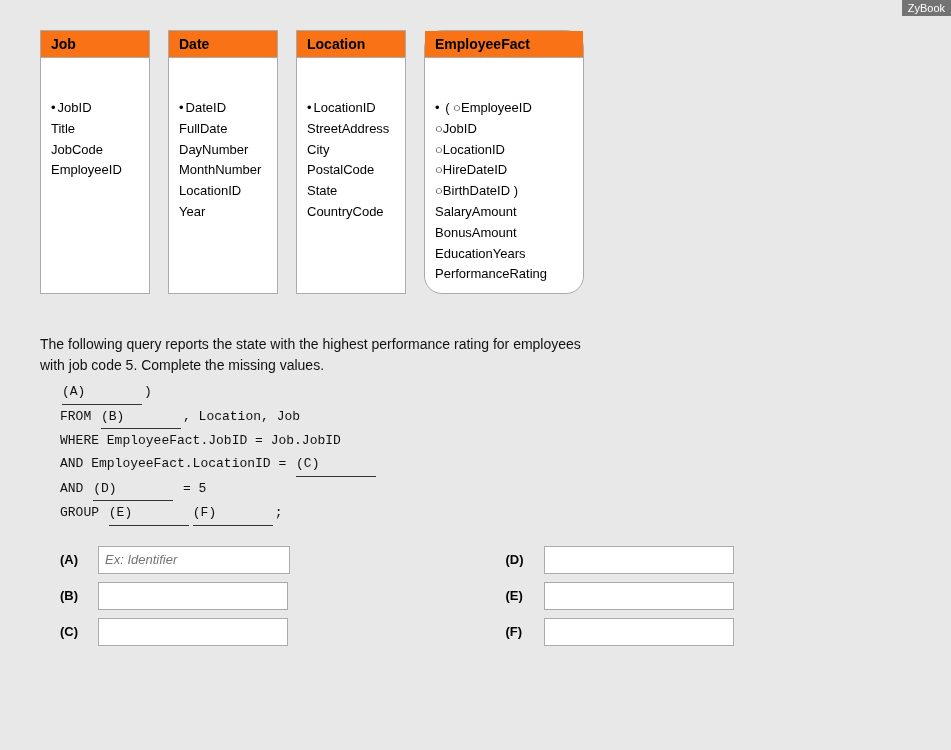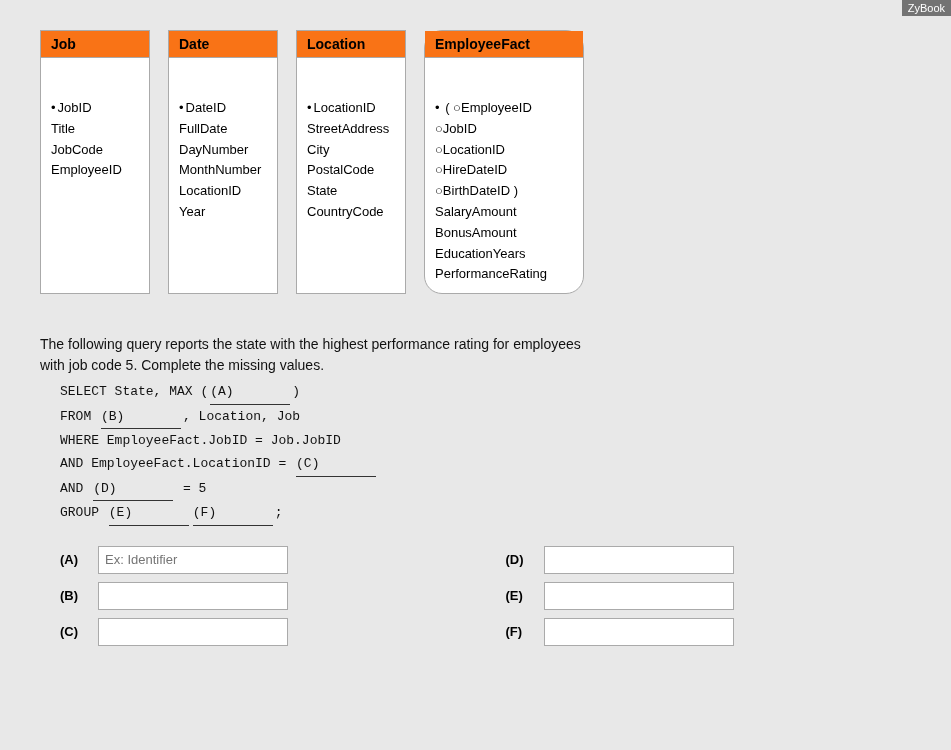--- a/index.html
+++ b/index.html
@@ -130,20 +130,21 @@
       border: 1px solid #aaa;
       background: white;
       padding: 3px 6px;
       font-size: 13px;
       min-width: 180px;
       height: 28px;
     }
 
     .answer-input.with-placeholder {
       color: #666;
+      font-style: italic;
     }
   </style>
 </head>
 <body>
 
 <div class="top-bar">
   <span>ZyBook</span>
 </div>
 
 <div class="main-content">
@@ -201,21 +202,20 @@
 
   </div>
 
   <div class="description">
     <span>The following query reports the state with the highest performance rating for employees</span><br>
     <span>with job code 5. Complete the missing values.</span>
   </div>
 
   <div class="sql-block">
     <div class="sql-line">
-      <span>SELECT&nbsp;State,&nbsp;MAX&nbsp;(</span>
       <span class="blank blank-wide">(A)</span>
       <span>)</span>
     </div>
     <div class="sql-line">
       <span>FROM&nbsp;</span>
       <span class="blank blank-wide">(B)</span>
       <span>,&nbsp;Location,&nbsp;Job</span>
     </div>
     <div class="sql-line">
       <span>WHERE&nbsp;EmployeeFact.JobID&nbsp;=&nbsp;Job.JobID</span>

